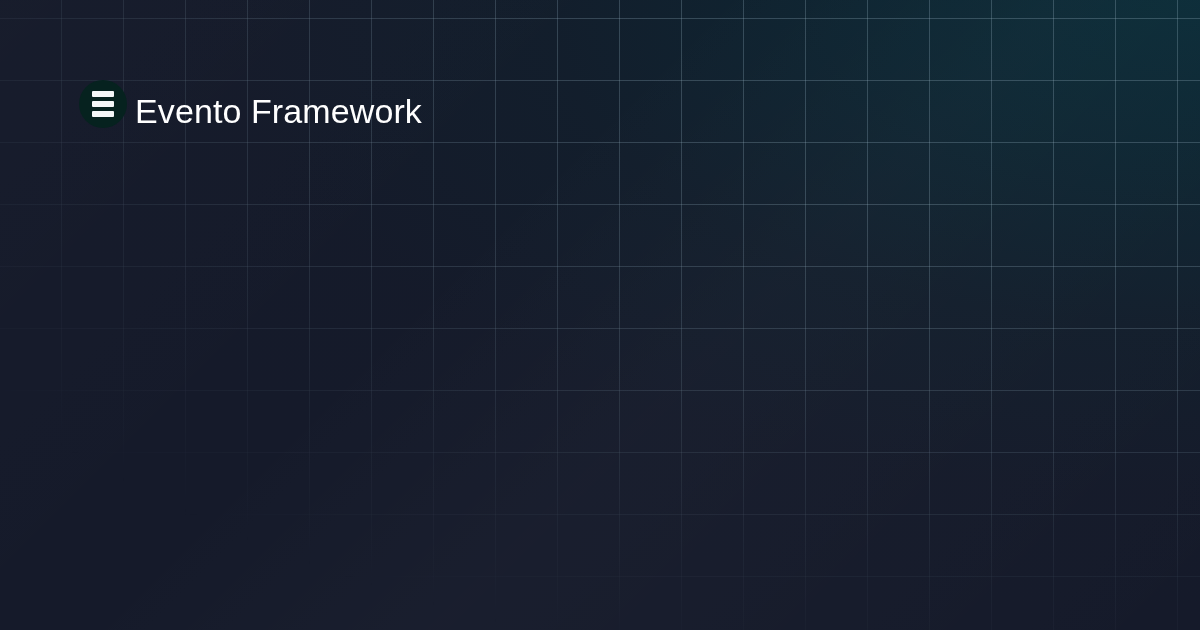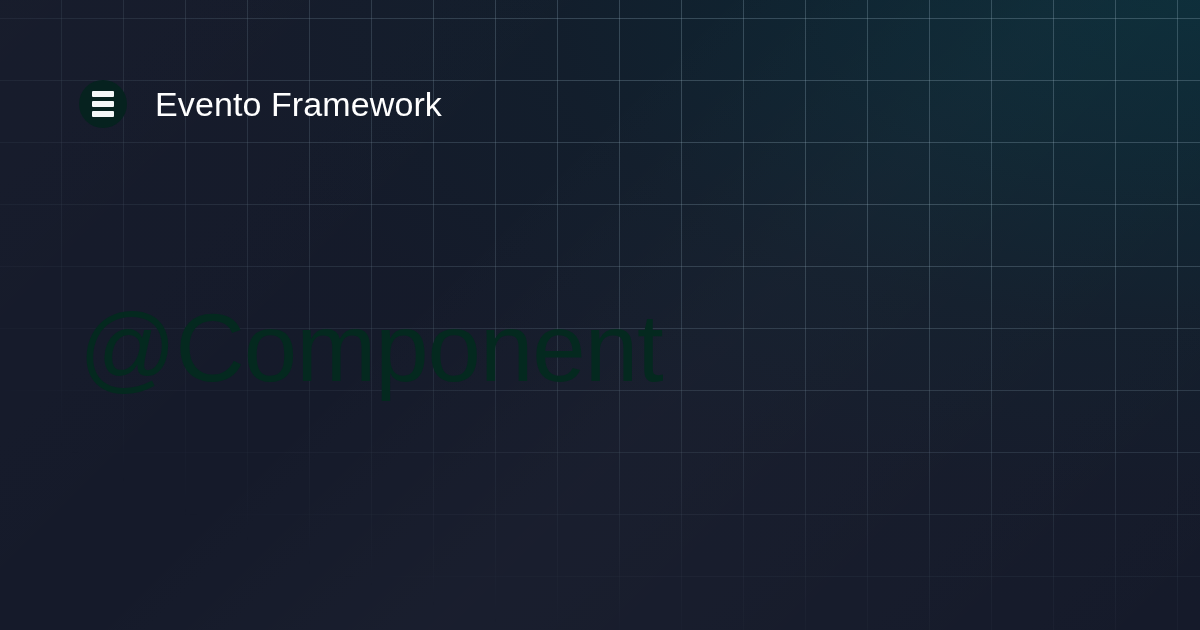--- a/index.html
+++ b/index.html
@@ -96,22 +96,22 @@
     pointer-events: none;
   }
 
   
 
   .header {
     position: absolute;
     left: 79px;
     top: 80px;
     display: flex;
-    align-items: center;
-    gap: 28px;
+    align-items: flex-end;
+    gap: 8px;
   }
 
   .brand-mark {
     width: 48px;
     height: 48px;
     border-radius: 50%;
     background: #06221f;
     display: flex;
     flex-direction: column;
     align-items: center;
@@ -154,21 +154,20 @@
 </head>
 <body>
 
 <div class="card">
 
   <div class="bg-base"></div>
   <div class="bg-glow"></div>
   <div class="bg-grid"></div>
   <div class="bg-sheen"></div>
 
-  <div class="watermark">@Component</div>
 
   <div class="header">
     <div class="brand-mark">
       <span class="bar"></span>
       <span class="bar"></span>
       <span class="bar"></span>
     </div>
     <div class="brand-name">Evento Framework</div>
   </div>
 

